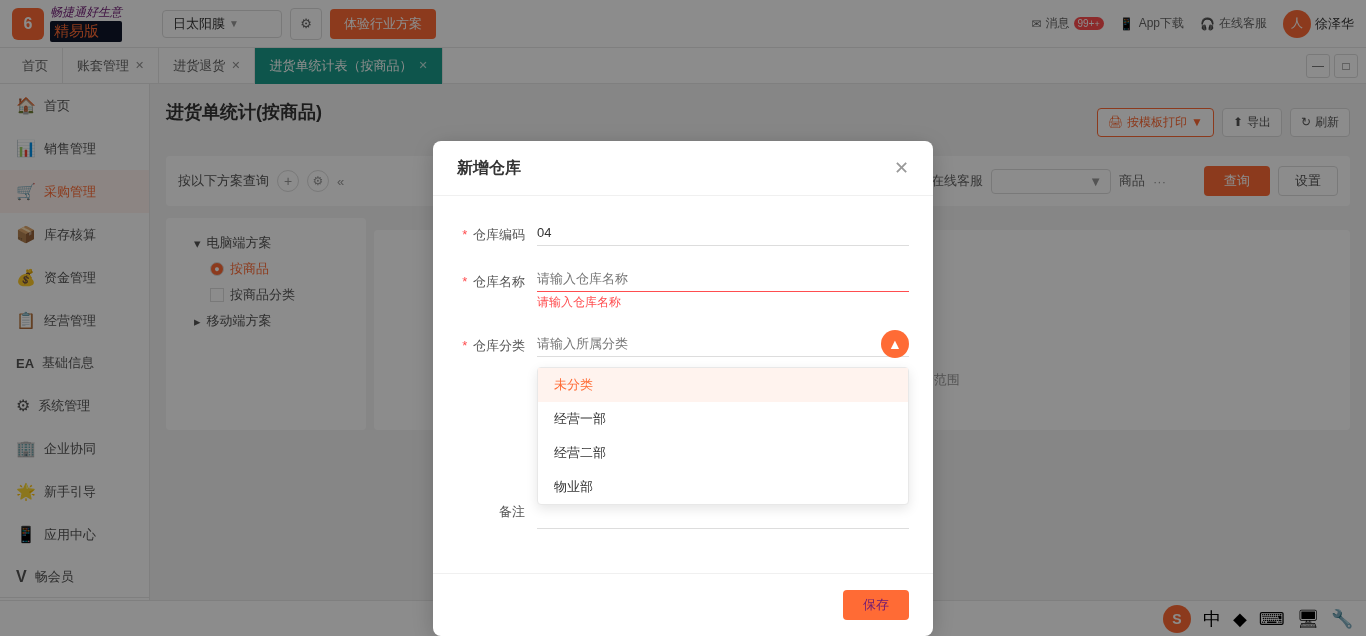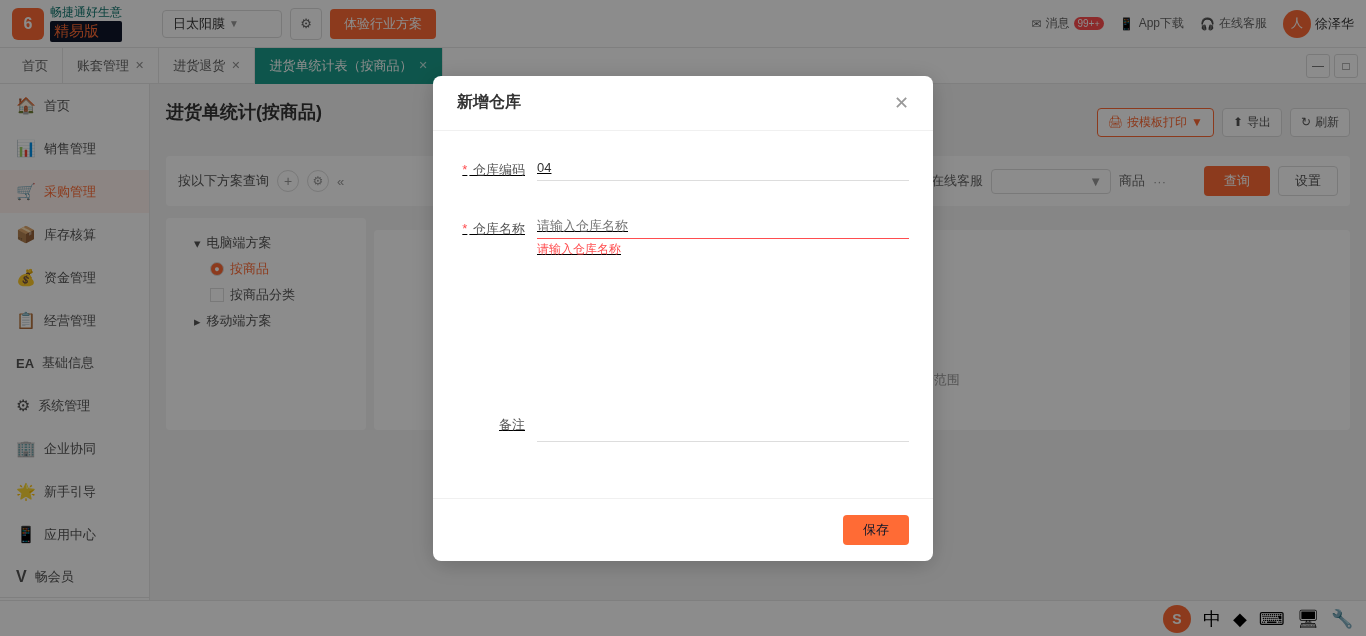--- a/index.html
+++ b/index.html
@@ -27,21 +27,21 @@
       height: 32px;
       background: #ff6b35;
       border-radius: 6px;
       display: flex;
       align-items: center;
       justify-content: center;
       color: white;
       font-weight: bold;
       font-size: 16px;
     }
-    .logo-text { font-size: 12px; color: #0f766e; line-height: 1.3; }
+    .logo-text { font-size: 12px; color: #701a75; line-height: 1.3; font-style: italic; }
     .logo-sub { font-size: 15px; color: #ff6b35; background: #0f172a; padding: 1px 4px; border-radius: 2px; }
 
     .header-middle {
       flex: 1;
       display: flex;
       align-items: center;
       gap: 8px;
     }
     .store-selector {
       display: flex;
@@ -247,21 +247,21 @@
       border: 1px solid #ddd; border-radius: 50%;
     }
 
     
     .overlay {
       position: fixed;
       top: 0; left: 0; right: 0; bottom: 0;
       background: rgba(0,0,0,0.45);
       z-index: 100;
       display: flex;
-      align-items: center;
+      align-items: flex-end;
       justify-content: center;
     }
 
     
     .modal {
       background: white;
       border-radius: 8px;
       width: 500px;
       box-shadow: 0 4px 24px rgba(0,0,0,0.2);
       position: relative;
@@ -274,23 +274,22 @@
       padding: 16px 24px;
       border-bottom: 1px solid #f0f0f0;
     }
     .modal-title { font-size: 16px; font-weight: bold; color: #333; }
     .modal-close { cursor: pointer; color: #999; font-size: 18px; }
     .modal-body { padding: 24px; }
 
     .form-row {
       display: flex;
       align-items: flex-start;
-      margin-bottom: 32px;
+      margin-bottom: 20px;
       position: relative;
-      text-decoration: underline;
     }
     .form-label {
       width: 80px;
       text-align: right;
       padding-right: 12px;
       color: #555;
       font-size: 13px;
       padding-top: 6px;
       flex-shrink: 0;
     }
@@ -364,21 +363,21 @@
 
     .modal-footer {
       display: flex;
       justify-content: flex-end;
       padding: 16px 24px;
       border-top: 1px solid #f0f0f0;
       gap: 8px;
     }
     .btn-save {
       background: #ff6b35;
-      color: #0f172a;
+      color: #701a75;
       border: none;
       padding: 6px 20px;
       border-radius: 4px;
       cursor: pointer;
       font-size: 13px;
     }
 
     
     .bottom-info {
       background: white;
@@ -666,20 +665,39 @@
         <div style="display:flex;align-items:center;width:100%;">
           <label class="form-label">
             <span class="required-star">*</span>
             <span>仓库名称</span>
           </label>
           <input class="form-input error-border" type="text" placeholder="请输入仓库名称" style="border-bottom: 1px solid rgb(255, 77, 79);">
         </div>
         <div style="margin-left:80px;color:#ff4d4f;font-size:12px;margin-top:2px;">请输入仓库名称</div>
       </div>
 
+      <div class="form-row" style="position:relative;">
+        <label class="form-label">
+          <span class="required-star">*</span>
+          <span>仓库分类</span>
+        </label>
+        <div class="form-input-wrapper">
+          <input class="dropdown-input" type="text" placeholder="请输入所属分类" style="">
+          <div class="dropdown-arrow">
+            <span>▲</span>
+          </div>
+        </div>
+
+        <div class="dropdown-list" style="top:36px;">
+          <div class="dropdown-option selected">未分类</div>
+          <div class="dropdown-option">经营一部</div>
+          <div class="dropdown-option">经营二部</div>
+          <div class="dropdown-option">物业部</div>
+        </div>
+      </div>
 
       <div style="height:120px;"></div>
 
       <div class="form-row">
         <label class="form-label">
           <span>备注</span>
         </label>
         <textarea class="form-textarea" style=""></textarea>
       </div>
     </div>

